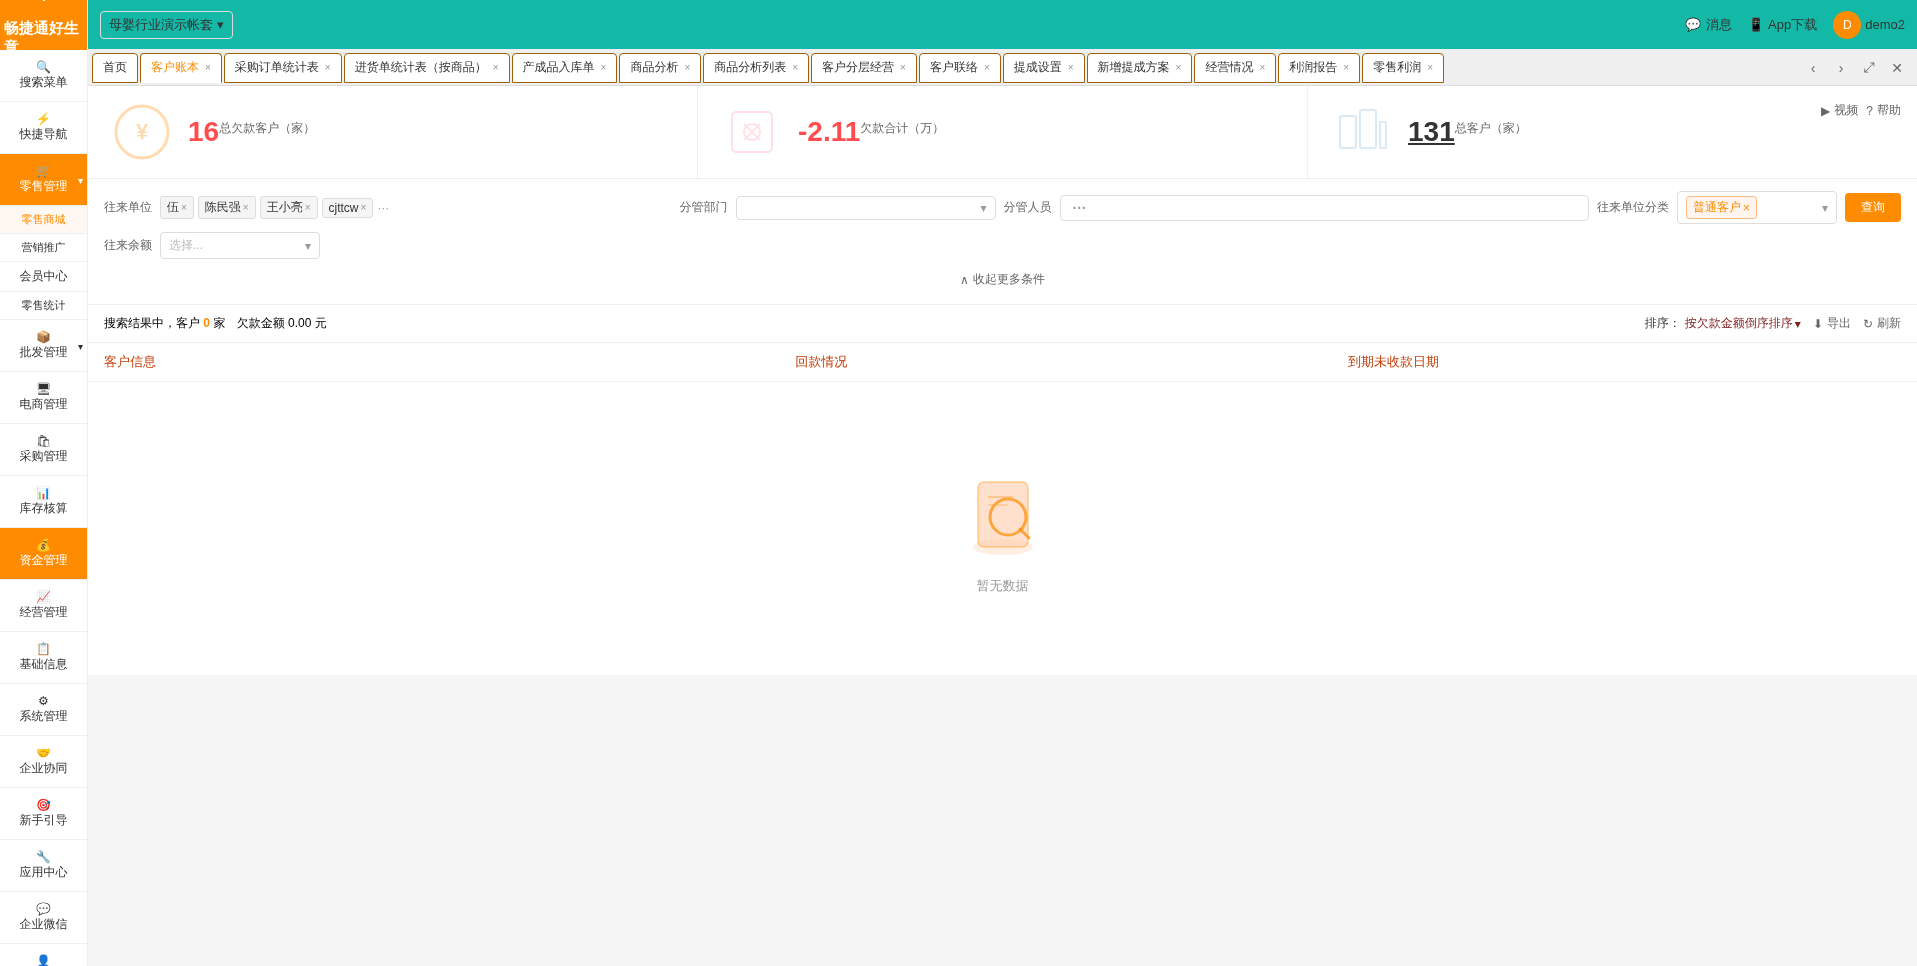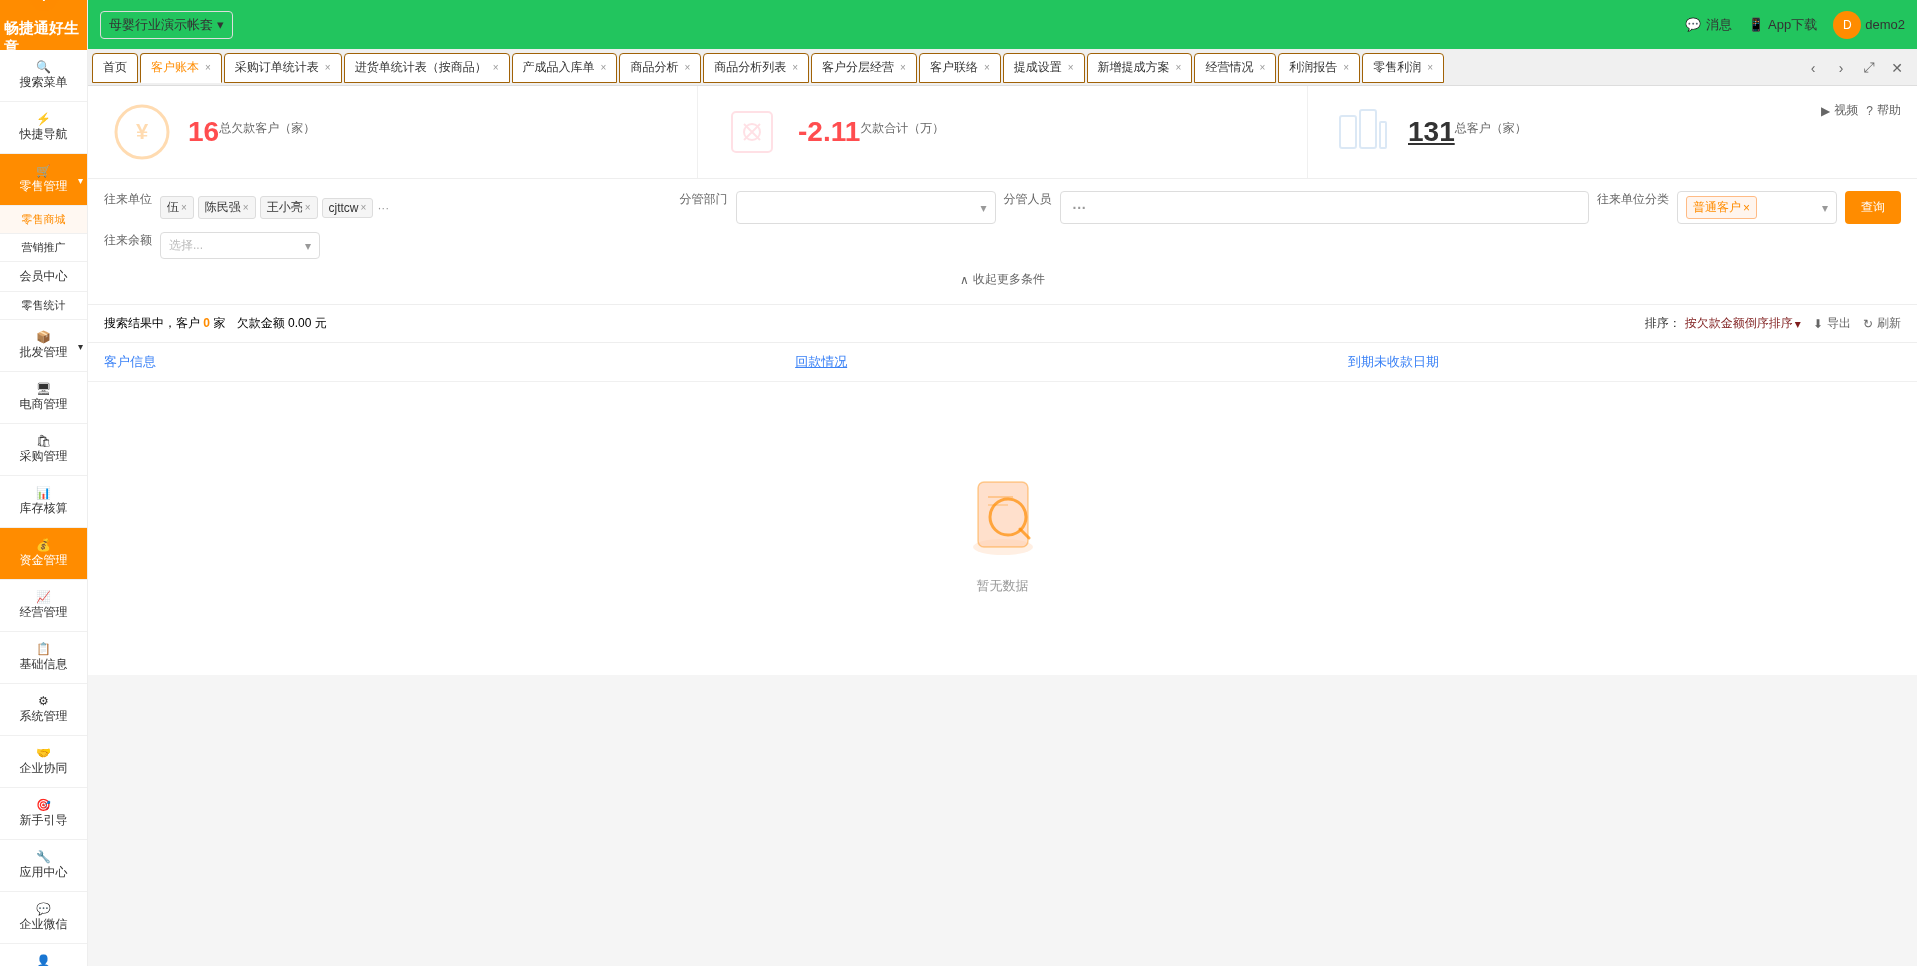--- a/index.html
+++ b/index.html
@@ -48,21 +48,21 @@
     .main-content {
       flex: 1;
       display: flex;
       flex-direction: column;
       overflow: hidden;
     }
 
     
     .top-header {
       height: 50px;
-      background: #22c55e;
+      background: #14b8a6;
       border-bottom: 1px solid #eee;
       display: flex;
       align-items: center;
       padding: 0 12px;
       justify-content: space-between;
       flex-shrink: 0;
     }
     .header-left {
       display: flex;
       align-items: center;
@@ -212,20 +212,21 @@
     }
 
     
     .filter-bar {
       background: #fff;
       padding: 12px 16px;
       border-bottom: 1px solid #eee;
     }
     .filter-row {
       display: flex;
+      align-items: center;
       gap: 8px;
       margin-bottom: 8px;
     }
     .filter-label {
       font-size: 12px;
       color: #666;
       white-space: nowrap;
     }
     .filter-tags {
       display: flex;
@@ -368,26 +369,26 @@
     }
     .table-header {
       display: flex;
       align-items: center;
       padding: 10px 16px;
       border-bottom: 1px solid #f0f0f0;
       background: #fff;
     }
     .table-col {
       font-size: 13px;
-      color: #3b82f6;
+      color: #c2410c;
       font-weight: 500;
     }
     .col-customer { flex: 2.5; }
     .col-debt { flex: 3; }
-    .col-payment { flex: 2; text-decoration: underline; }
+    .col-payment { flex: 2; }
     .col-date { flex: 2; }
 
     
     .empty-state {
       display: flex;
       flex-direction: column;
       align-items: center;
       justify-content: center;
       padding: 80px 0;
       background: #fff;

